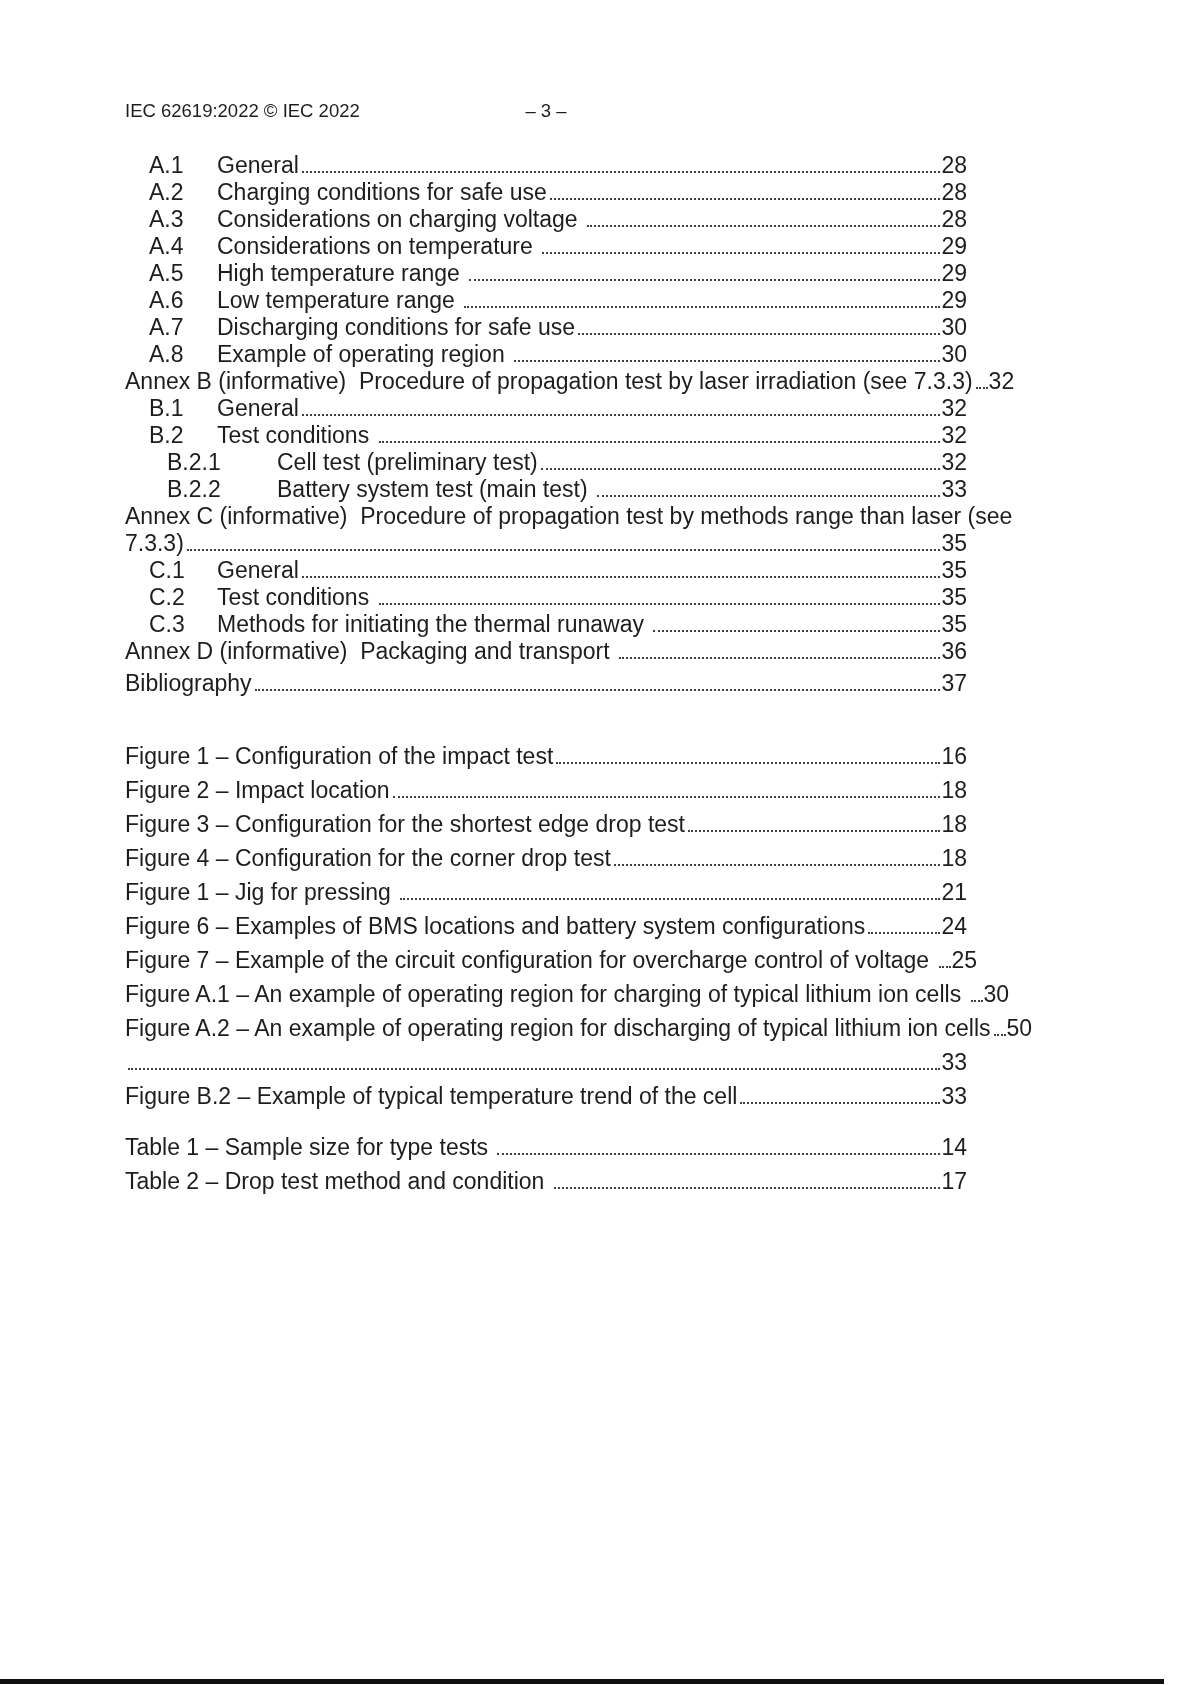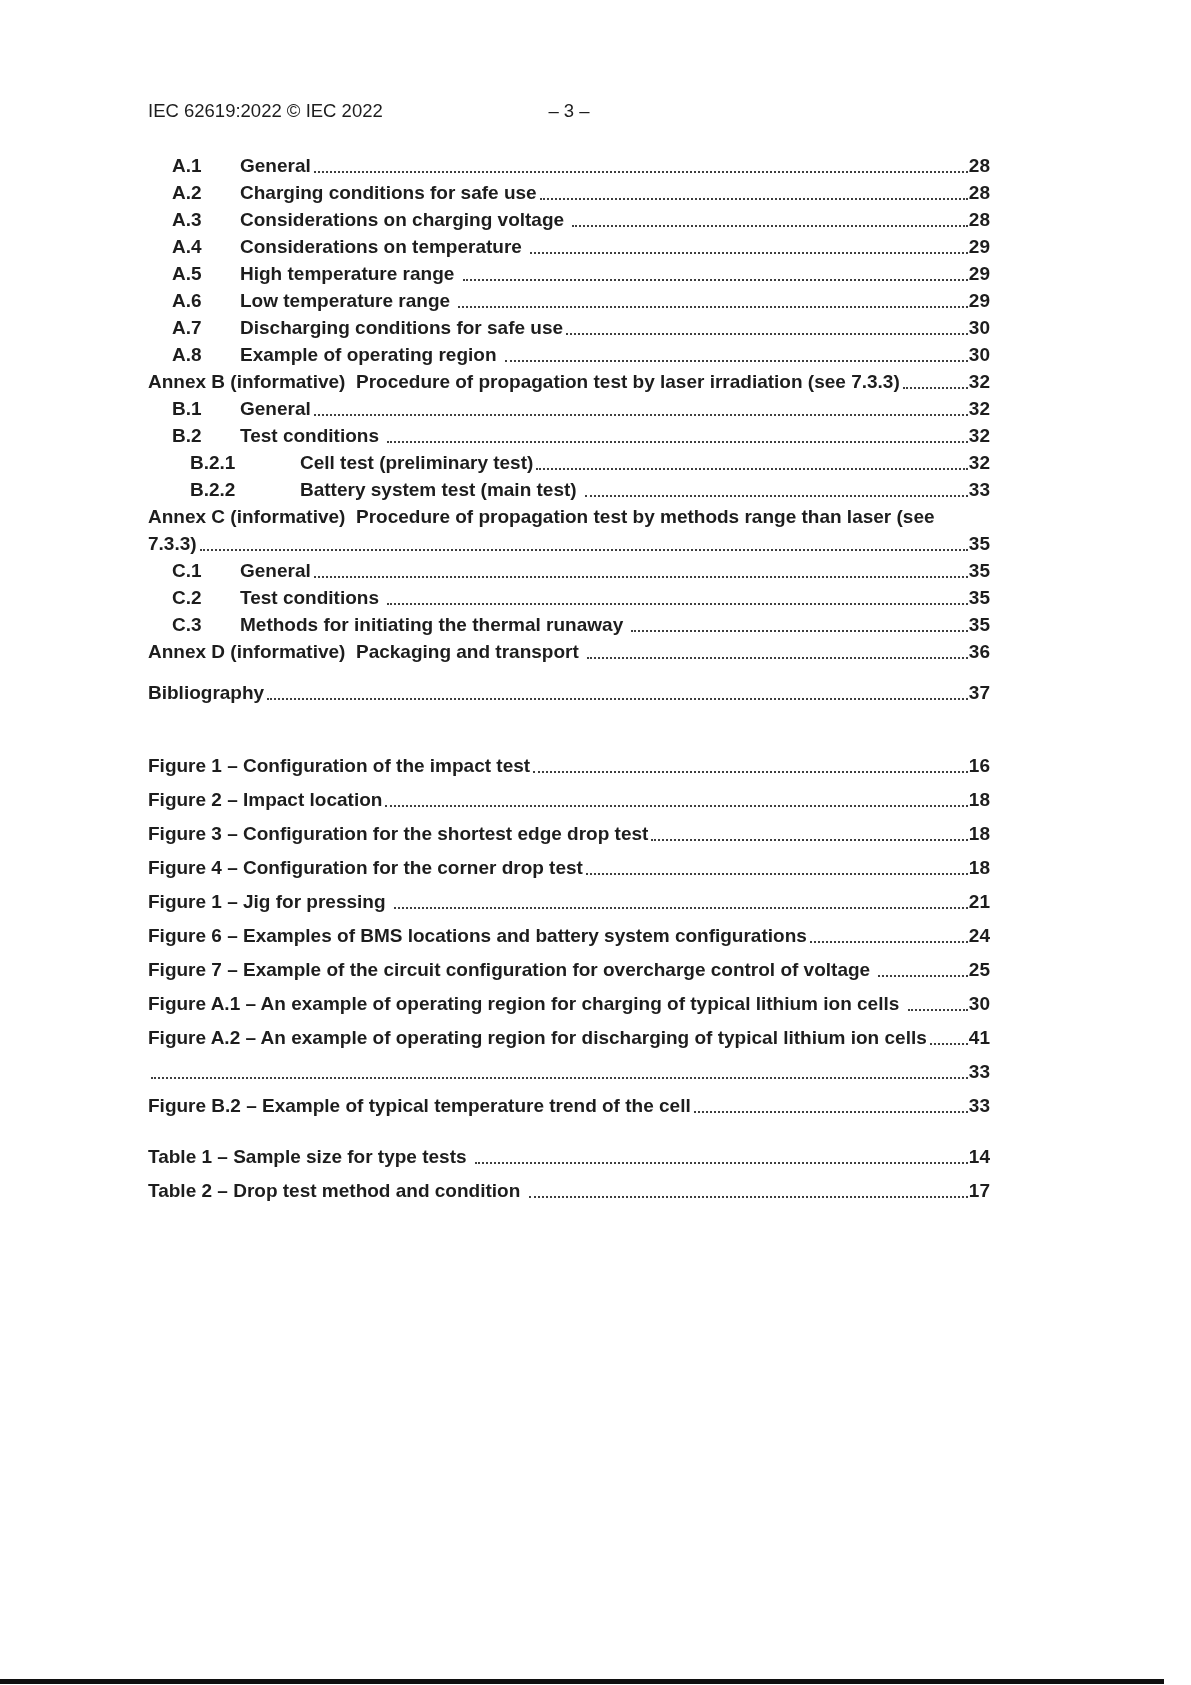--- a/index.html
+++ b/index.html
@@ -10,21 +10,21 @@
   body {
     width: 1191px;
     height: 1685px;
     position: relative;
     font-family: "Liberation Sans", "DejaVu Sans", sans-serif;
     color: #1d1d1d;
     overflow: hidden;
   }
   .page {
     position: absolute;
-    left: 148px;
+    left: 125px;
     top: 100px;
     width: 842px;
   }
   .header {
     position: relative;
     height: 22px;
     font-size: 18.5px;
     margin-bottom: 30px;
   }
   .header .doc-id {
@@ -36,42 +36,41 @@
     position: absolute;
     left: 0;
     right: 0;
     top: 0;
     text-align: center;
   }
   .toc-row {
     display: flex;
     align-items: baseline;
     line-height: 27px;
-    font-size: 19px;
+    font-size: 23px;
     white-space: pre-wrap;
-    font-weight: bold;
   }
   .toc-label { flex: none; }
   .lvl1 { padding-left: 24px; }
   .lvl1 .toc-label { width: 68px; }
   .lvl2 { padding-left: 42px; }
   .lvl2 .toc-label { width: 110px; }
   .toc-title { flex: none; }
   .leader {
     flex: 1;
     align-self: flex-end;
     margin: 0 1px 6px 3px;
     border-bottom: 2px dotted #3e3e3e;
     min-width: 12px;
   }
   .toc-page {
     flex: none;
     text-align: center;
   }
-  .row-extra-top { margin-top: 14px; }
+  .row-extra-top { margin-top: 5px; }
   .figures-list { margin-top: 46px; }
   .figures-list .toc-row,
   .tables-list .toc-row { margin-bottom: 7px; }
   .tables-list { margin-top: 24px; }
   .scan-bar {
     position: absolute;
     left: 0;
     bottom: 1px;
     width: 1164px;
     height: 5px;
@@ -111,21 +110,21 @@
     </div>
   <div class="figures-list" id="figures">
       <div class="toc-row lvl0"><span class="toc-title">Figure 1 – Configuration of the impact test</span><span class="leader"></span><span class="toc-page">16</span></div>
       <div class="toc-row lvl0"><span class="toc-title">Figure 2 – Impact location</span><span class="leader"></span><span class="toc-page">18</span></div>
       <div class="toc-row lvl0"><span class="toc-title">Figure 3 – Configuration for the shortest edge drop test</span><span class="leader"></span><span class="toc-page">18</span></div>
       <div class="toc-row lvl0"><span class="toc-title">Figure 4 – Configuration for the corner drop test</span><span class="leader"></span><span class="toc-page">18</span></div>
       <div class="toc-row lvl0"><span class="toc-title">Figure 1 – Jig for pressing </span><span class="leader"></span><span class="toc-page">21</span></div>
       <div class="toc-row lvl0"><span class="toc-title">Figure 6 – Examples of BMS locations and battery system configurations</span><span class="leader"></span><span class="toc-page">24</span></div>
       <div class="toc-row lvl0"><span class="toc-title">Figure 7 – Example of the circuit configuration for overcharge control of voltage </span><span class="leader"></span><span class="toc-page">25</span></div>
       <div class="toc-row lvl0"><span class="toc-title">Figure A.1 – An example of operating region for charging of typical lithium ion cells </span><span class="leader"></span><span class="toc-page">30</span></div>
-      <div class="toc-row lvl0"><span class="toc-title">Figure A.2 – An example of operating region for discharging of typical lithium ion cells</span><span class="leader"></span><span class="toc-page">41</span></div>
+      <div class="toc-row lvl0"><span class="toc-title">Figure A.2 – An example of operating region for discharging of typical lithium ion cells</span><span class="leader"></span><span class="toc-page">50</span></div>
       <div class="toc-row lvl0"><span class="leader"></span><span class="toc-page">33</span></div>
       <div class="toc-row lvl0"><span class="toc-title">Figure B.2 – Example of typical temperature trend of the cell</span><span class="leader"></span><span class="toc-page">33</span></div>
     </div>
   <div class="tables-list" id="tables">
       <div class="toc-row lvl0"><span class="toc-title">Table 1 – Sample size for type tests </span><span class="leader"></span><span class="toc-page">14</span></div>
       <div class="toc-row lvl0"><span class="toc-title">Table 2 – Drop test method and condition </span><span class="leader"></span><span class="toc-page">17</span></div>
     </div>
 </div>
 
 <div class="scan-bar"></div>

